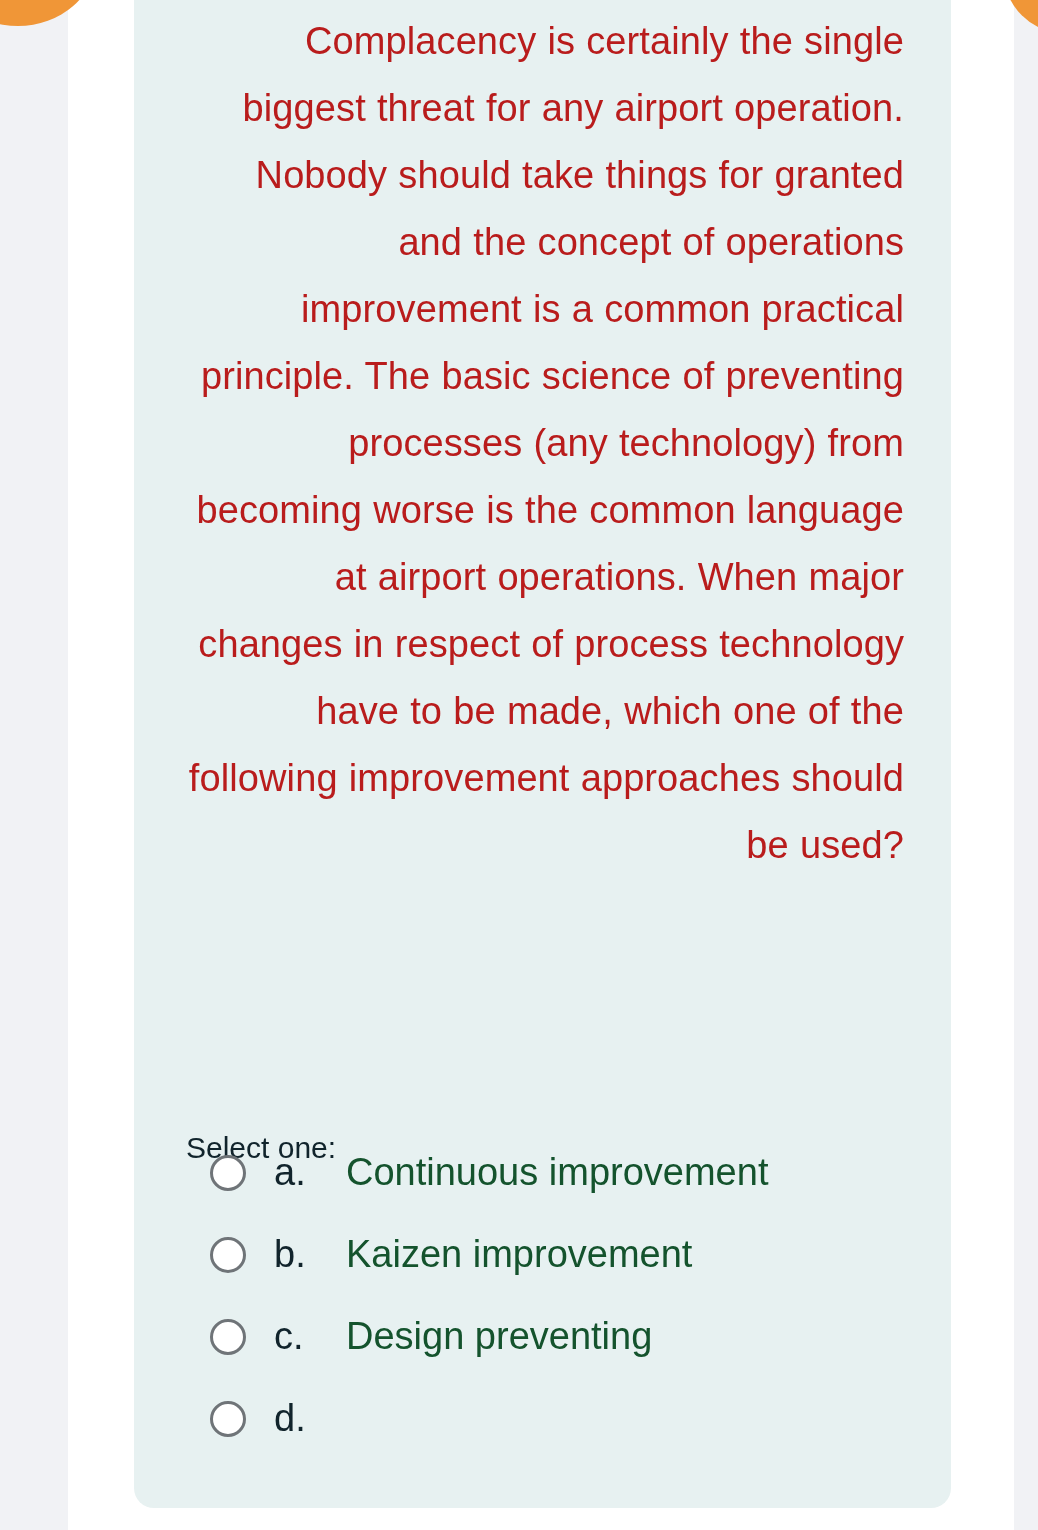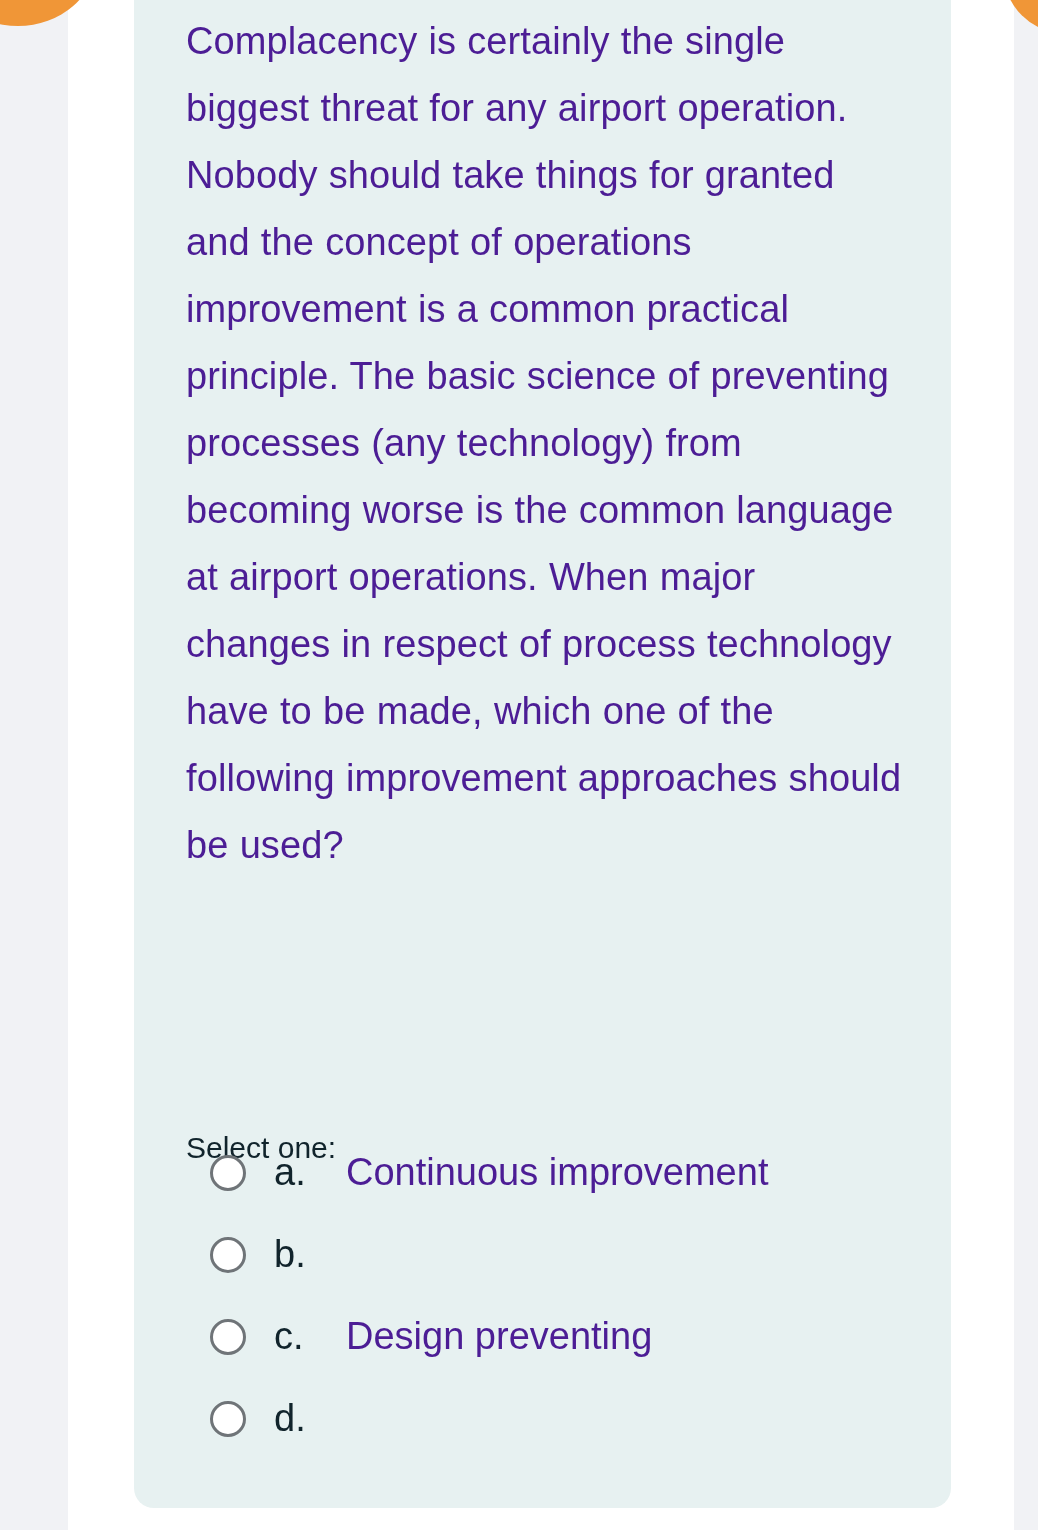--- a/index.html
+++ b/index.html
@@ -63,23 +63,24 @@
     padding: 0;
   }
 
   .question-text {
     position: absolute;
     left: 52px;
     top: 8px;
     width: 718px;
     font-size: 38px;
     line-height: 67px;
-    color: #4c1d95;
+    color: #b91c1c;
     letter-spacing: 0.1px;
     word-spacing: 0.5px;
+    text-align: right;
   }
 
   .select-one-label {
     position: absolute;
     left: 52px;
     top: 1122px;
     font-size: 30px;
     line-height: 52px;
     color: #11242c;
   }
@@ -116,21 +117,21 @@
     line-height: 50px;
     color: #11242c;
   }
 
   .option-label {
     position: absolute;
     left: 160px;
     top: 0;
     font-size: 38px;
     line-height: 50px;
-    color: #4c1d95;
+    color: #14532d;
     white-space: nowrap;
   }
 </style>
 </head>
 <body>
 
 <div class="page-root">
 
   <div class="white-sheet"></div>
 
@@ -147,20 +148,21 @@
 
       <div class="option-row">
         <span class="radio-circle"></span>
         <span class="option-letter">a.</span>
         <span class="option-label">Continuous improvement</span>
       </div>
 
       <div class="option-row">
         <span class="radio-circle"></span>
         <span class="option-letter">b.</span>
+        <span class="option-label">Kaizen improvement</span>
       </div>
 
       <div class="option-row">
         <span class="radio-circle"></span>
         <span class="option-letter">c.</span>
         <span class="option-label">Design preventing</span>
       </div>
 
       <div class="option-row">
         <span class="radio-circle"></span>

